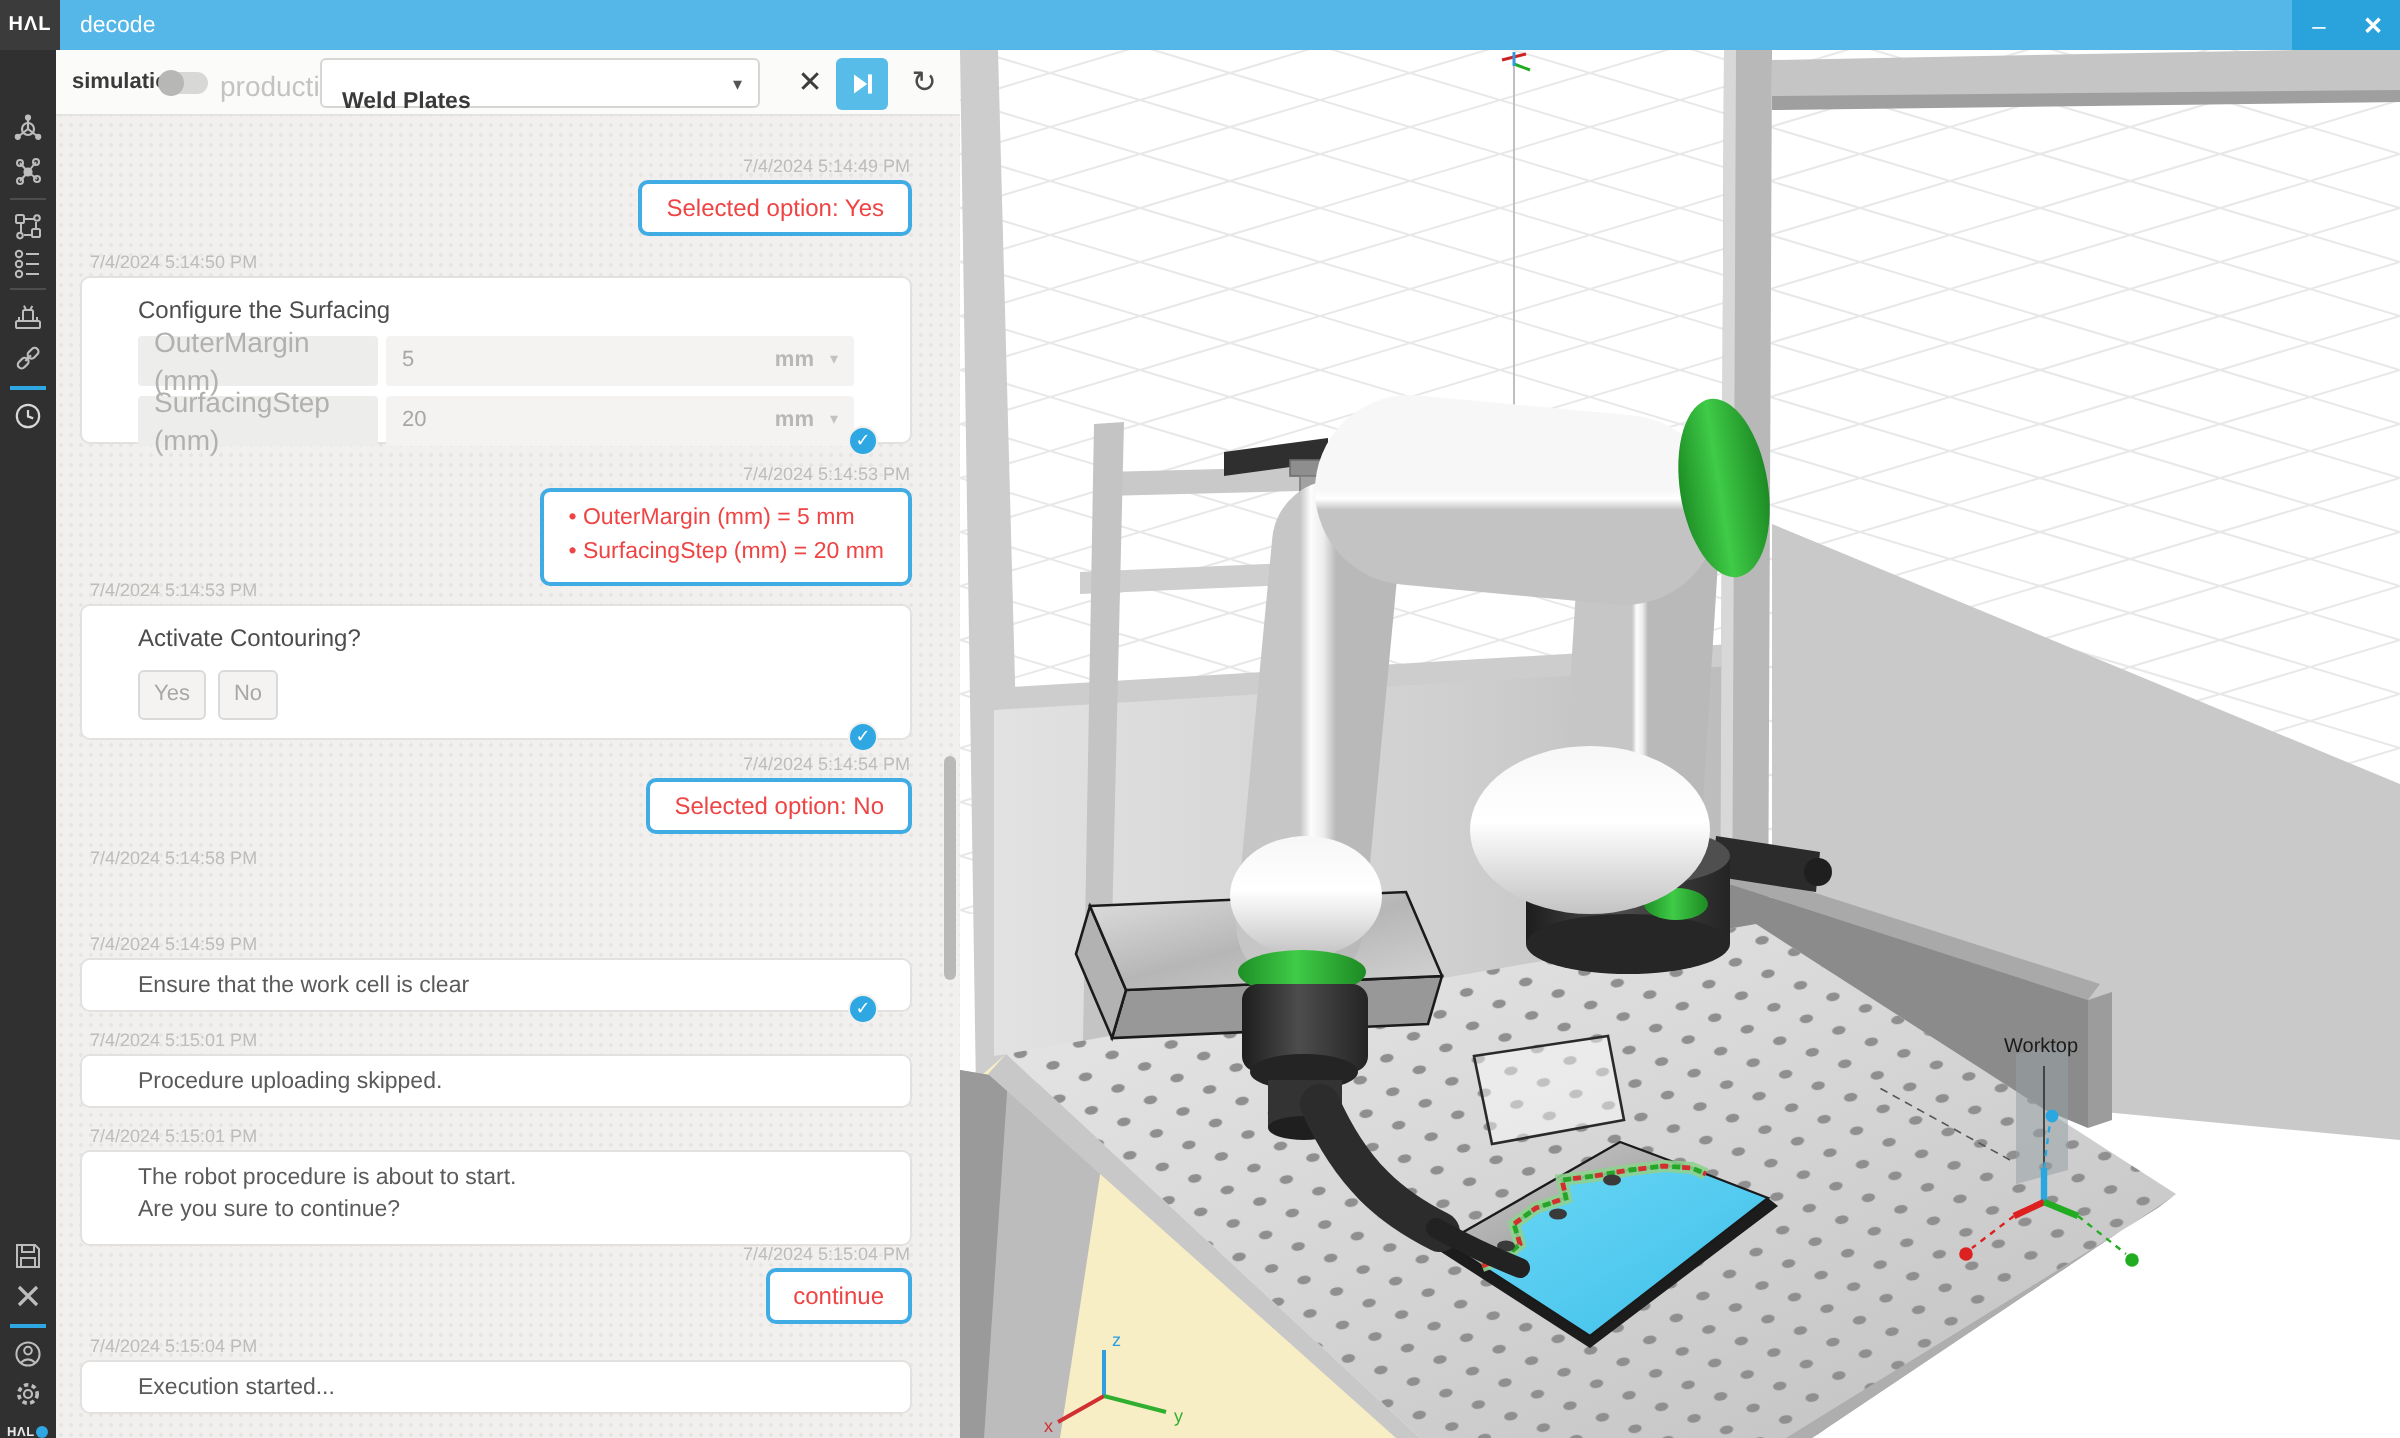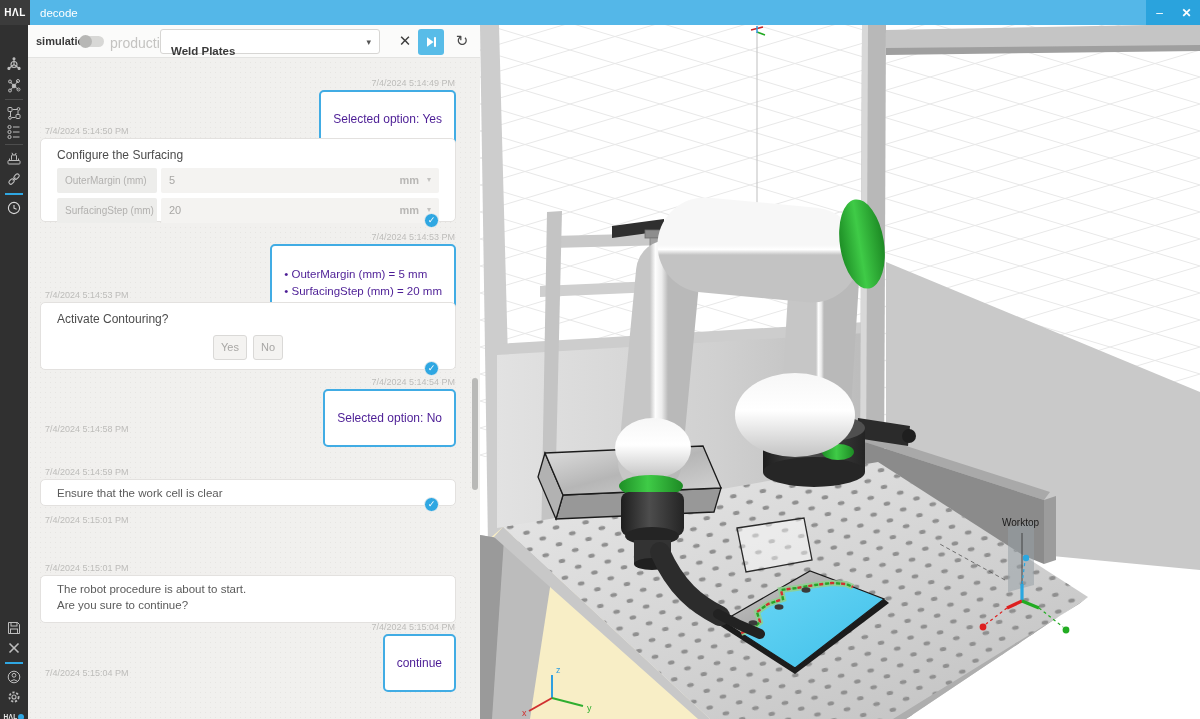--- a/index.html
+++ b/index.html
@@ -35,32 +35,32 @@
   .tlb-dd .ddlabel{flex:1;font-size:11.5px;font-weight:bold;color:#3a3a3a;margin-top:19px;}
   .tlb-dd .ddarrow{font-size:9px;color:#555;}
   .tlb-x{position:absolute;left:366px;top:5px;width:22px;height:22px;display:flex;align-items:center;justify-content:center;color:#3d3d3d;font-size:15px;}
   .tlb-play{position:absolute;left:390px;top:4px;width:26px;height:26px;border-radius:3px;background:#58bce8;display:flex;align-items:center;justify-content:center;}
   .tlb-reset{position:absolute;left:423px;top:5px;width:22px;height:22px;display:flex;align-items:center;justify-content:center;color:#4a4a4a;font-size:15px;}
 
   .chatscroll{position:absolute;left:0;top:33px;width:452px;height:661px;overflow:hidden;}
   .ts{position:absolute;font-size:9px;color:#bdbcba;}
   .ts.left{left:17px;}
   .ts.right{right:25px;text-align:right;margin-left:44px;}
-  .card{position:absolute;left:12px;right:24px;background:#fff;border:1px solid #e3e1df;border-radius:5px;padding:6px 16px;font-size:11.5px;color:#5a5a5a;line-height:1.35;}
-  .bubble{position:absolute;right:24px;background:#fff;border:2px solid #41ace4;border-radius:5px;padding:20px 12px;font-size:12px;color:#4c1d95;white-space:nowrap;}
+  .card{position:absolute;left:12px;right:24px;background:#fff;border:1px solid #e3e1df;border-radius:5px;padding:6px 28px;font-size:11.5px;color:#5a5a5a;line-height:1.35;}
+  .bubble{position:absolute;right:24px;background:#fff;border:2px solid #41ace4;border-radius:5px;padding:5px 12px;font-size:12px;color:#ef4444;white-space:nowrap;}
   .bubble.small{font-size:11.5px;line-height:1.5;}
   .badge{position:absolute;width:15px;height:15px;border-radius:50%;background:#2fa7e2;color:#fff;font-size:9px;display:flex;align-items:center;justify-content:center;right:16px;bottom:-7px;border:1.5px solid #f1f0ee;}
   .formrow{display:flex;align-items:stretch;margin-top:5px;height:25px;}
-  .formrow .flabel{width:100px;background:#ededeb;color:#b2b1af;font-size:10px;display:flex;align-items:center;padding-left:8px;border-radius:2px;}
+  .formrow .flabel{width:120px;background:#ededeb;color:#b2b1af;font-size:14px;display:flex;align-items:center;padding-left:8px;border-radius:2px;}
   .formrow .ffield{flex:1;margin-left:4px;background:#f4f3f1;border-radius:2px;display:flex;align-items:center;padding:0 8px;font-size:11px;color:#a8a7a5;}
   .formrow .fval{flex:1;}
   .formrow .funit{color:#b8b7b5;margin-right:8px;font-weight:bold;}
   .formrow .farrow{color:#c3c2c0;font-size:8px;}
   .cardtitle{font-size:12px;color:#4c4c4c;margin:2px 0 2px 0;}
-  .ynrow{display:flex;justify-content:center;gap:6px;margin:8px 0 4px 0;}
+  .ynrow{display:flex;gap:6px;margin:8px 0 4px 0;}
   .ynbtn{min-width:30px;height:25px;border:1px solid #dad9d7;background:#f4f3f1;color:#a8a7a5;font-size:11px;border-radius:3px;display:flex;align-items:center;justify-content:center;padding:0 7px;}
   .scrollthumb{position:absolute;right:2px;top:353px;width:6px;height:112px;border-radius:3px;background:#b9b9b7;}
 
   
   .viewport{position:absolute;left:480px;top:25px;width:720px;height:694px;background:#ffffff;}
   .viewport svg{display:block;}
   #grid-lines line{stroke:#e8e8e8;stroke-width:1;}
   text{font-family:"Liberation Sans",sans-serif;}
 </style>
 </head>
@@ -266,31 +266,33 @@
 
       <div class="ts left" style="top:366px">7/4/2024 5:14:58 PM</div>
 
       <div class="ts left" style="top:409px">7/4/2024 5:14:59 PM</div>
       <div class="card" style="top:421px;height:27px">
         <span>Ensure that the work cell is clear</span>
         <div class="badge">✓</div>
       </div>
 
       <div class="ts left" style="top:457px">7/4/2024 5:15:01 PM</div>
+      <div class="card" style="top:469px;height:27px">Procedure uploading skipped.</div>
 
       <div class="ts left" style="top:505px">7/4/2024 5:15:01 PM</div>
       <div class="card" style="top:517px;height:48px">
         <div>The robot procedure is about to start.</div>
         <div>Are you sure to continue?</div>
       </div>
 
       <div class="ts right" style="top:564px">7/4/2024 5:15:04 PM</div>
       <div class="bubble" style="top:576px">continue</div>
 
       <div class="ts left" style="top:610px">7/4/2024 5:15:04 PM</div>
+      <div class="card" style="top:622px;height:27px">Execution started...</div>
     </div>
 
     <div class="scrollthumb"></div>
   </div>
 
   <div class="viewport">
     <svg id="scene" width="720" height="694" viewBox="480 25 720 694">
       <defs>
         <clipPath id="gridclip">
             <rect x="480" y="25" width="720" height="432"></rect>

